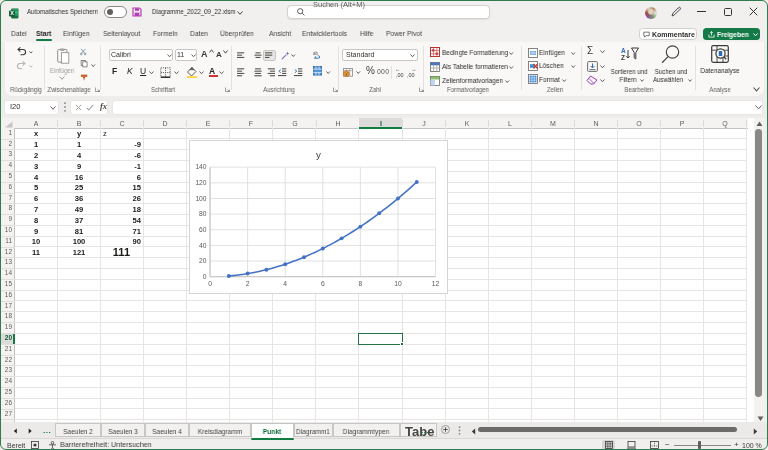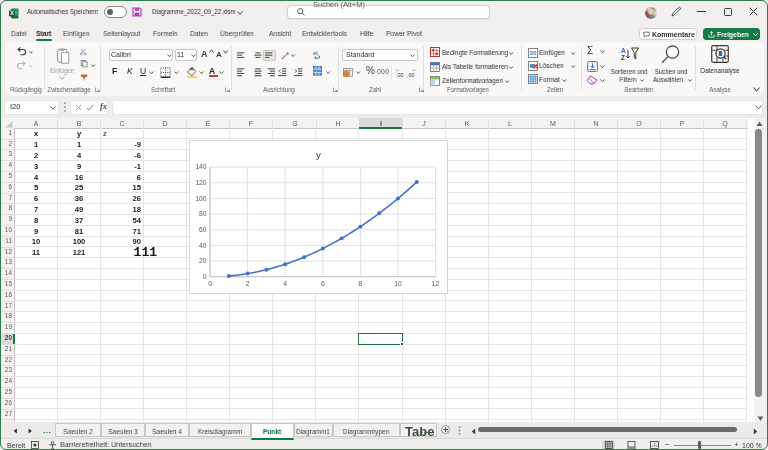--- a/index.html
+++ b/index.html
@@ -578,21 +578,21 @@
 <div class="t" style="left:79.12px;top:215.70000000000002px;font-size:7.6px;line-height:9.6px;color:#1b1a19;font-weight:600;transform:translateX(-50%);">37</div>
 <div class="t" style="left:140.74px;top:215.70000000000002px;font-size:7.6px;line-height:9.6px;color:#1b1a19;font-weight:600;transform:translateX(-100%);">54</div>
 <div class="t" style="left:36.04px;top:226.5px;font-size:7.6px;line-height:9.6px;color:#1b1a19;font-weight:600;transform:translateX(-50%);">9</div>
 <div class="t" style="left:79.12px;top:226.5px;font-size:7.6px;line-height:9.6px;color:#1b1a19;font-weight:600;transform:translateX(-50%);">81</div>
 <div class="t" style="left:140.74px;top:226.5px;font-size:7.6px;line-height:9.6px;color:#1b1a19;font-weight:600;transform:translateX(-100%);">71</div>
 <div class="t" style="left:36.04px;top:237.3px;font-size:7.6px;line-height:9.6px;color:#1b1a19;font-weight:600;transform:translateX(-50%);">10</div>
 <div class="t" style="left:79.12px;top:237.3px;font-size:7.6px;line-height:9.6px;color:#1b1a19;font-weight:600;transform:translateX(-50%);">100</div>
 <div class="t" style="left:140.74px;top:237.3px;font-size:7.6px;line-height:9.6px;color:#1b1a19;font-weight:600;transform:translateX(-100%);">90</div>
 <div class="t" style="left:36.04px;top:248.10000000000002px;font-size:7.6px;line-height:9.6px;color:#1b1a19;font-weight:600;transform:translateX(-50%);">11</div>
 <div class="t" style="left:79.12px;top:248.10000000000002px;font-size:7.6px;line-height:9.6px;color:#1b1a19;font-weight:600;transform:translateX(-50%);">121</div>
-<div class="t" style="left:157px;top:248.10000000000002px;font-size:13px;line-height:9.6px;color:#1b1a19;font-weight:600;transform:translateX(-100%);font-family:Liberation Mono, monospace;">111</div>
+<div class="t" style="left:130px;top:248.10000000000002px;font-size:11px;line-height:9.6px;color:#1b1a19;font-weight:600;transform:translateX(-100%);">111</div>
 <svg style="left:189px;top:139.5px;background:#fff;border:1px solid #d7d5d3;z-index:5;" width="259" height="154" viewBox="0 0 259 154">
 <text x="129.5" y="17" font-size="10" fill="#404040" text-anchor="middle" font-family="Liberation Sans">y</text>
 <line x1="19.6" y1="137.50" x2="248.1" y2="137.50" stroke="#d9d9d9" stroke-width="0.8"></line>
       <line x1="19.6" y1="121.64" x2="248.1" y2="121.64" stroke="#d9d9d9" stroke-width="0.8"></line>
       <line x1="19.6" y1="105.79" x2="248.1" y2="105.79" stroke="#d9d9d9" stroke-width="0.8"></line>
       <line x1="19.6" y1="89.93" x2="248.1" y2="89.93" stroke="#d9d9d9" stroke-width="0.8"></line>
       <line x1="19.6" y1="74.07" x2="248.1" y2="74.07" stroke="#d9d9d9" stroke-width="0.8"></line>
       <line x1="19.6" y1="58.21" x2="248.1" y2="58.21" stroke="#d9d9d9" stroke-width="0.8"></line>
       <line x1="19.6" y1="42.36" x2="248.1" y2="42.36" stroke="#d9d9d9" stroke-width="0.8"></line>
       <line x1="19.6" y1="26.50" x2="248.1" y2="26.50" stroke="#d9d9d9" stroke-width="0.8"></line>

